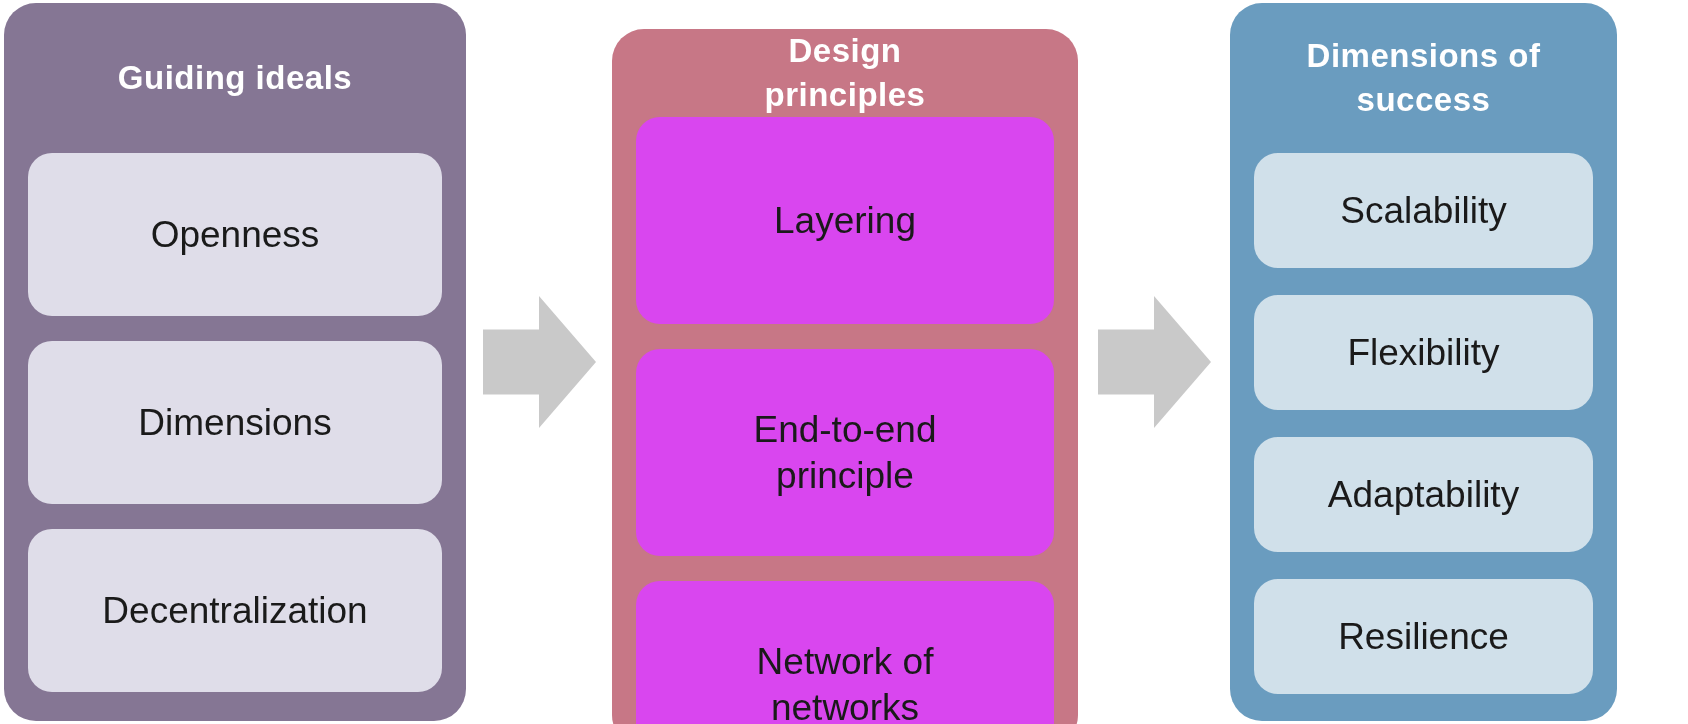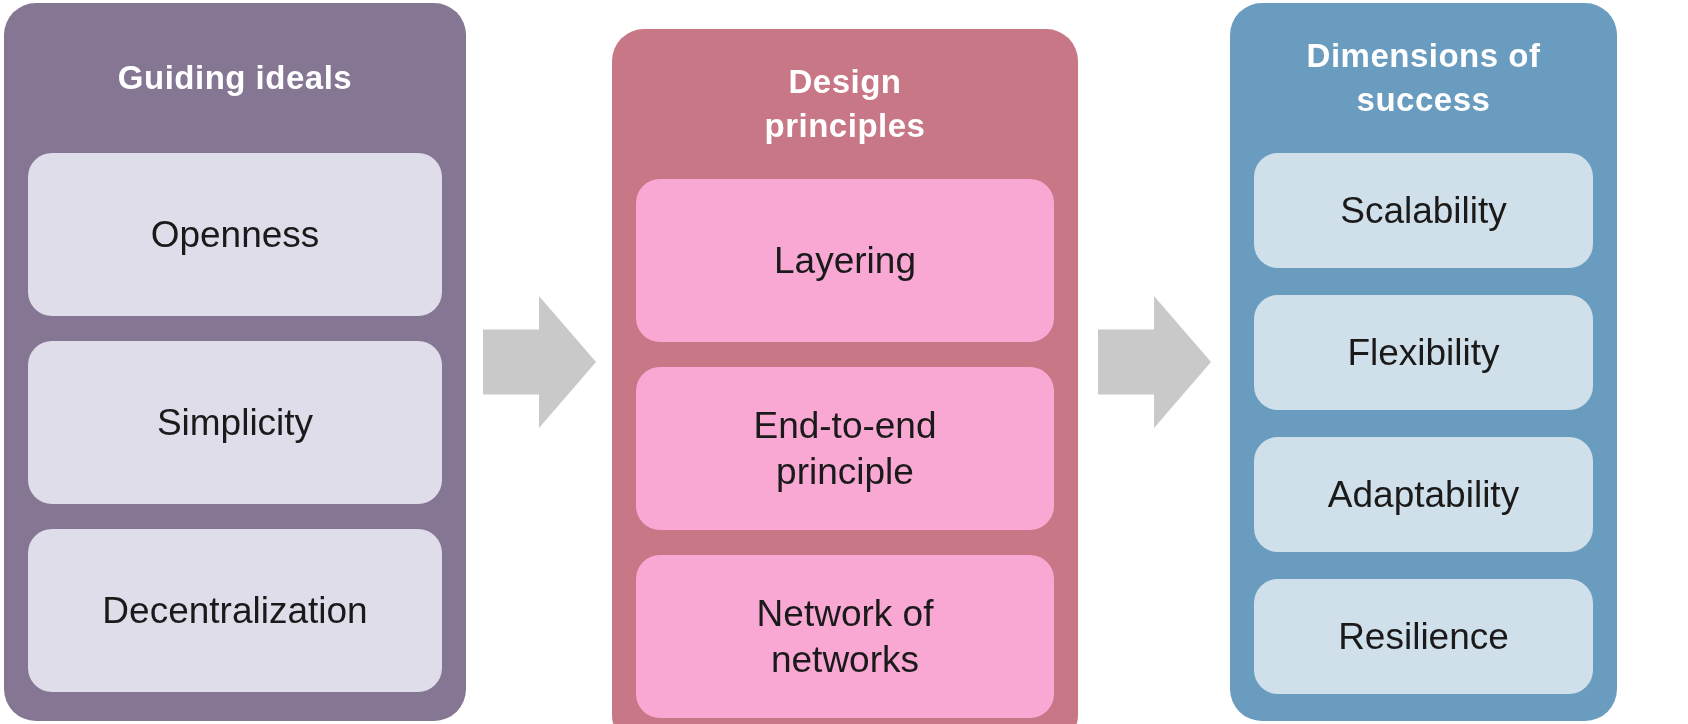--- a/index.html
+++ b/index.html
@@ -60,21 +60,21 @@
     justify-content: center;
     text-align: center;
     font-size: 37px;
     font-weight: 400;
     color: #1a1a1a;
     line-height: 46px;
     white-space: pre-line;
     flex: 0 0 auto;
   }
   .col-guiding .item    { height: 163px; background: #DFDDE9; }
-  .col-design .item     { height: 163px; background: #f9a8d4; }
+  .col-design .item     { height: 207px; background: #d946ef; }
   .col-dimensions .item { height: 115px; background: #D0E0EA; }
 
   .arrow-gap {
     height: 724px;
     display: flex;
     align-items: center;
     justify-content: center;
     flex: 0 0 auto;
   }
   .gap-1 { width: 146px; }
@@ -83,21 +83,21 @@
 </style>
 </head>
 <body>
 
 <div class="canvas">
 
   <section class="column col-guiding">
     <h2 class="column-title">Guiding ideals</h2>
     <div class="items">
       <div class="item">Openness</div>
-      <div class="item">Simplicity</div>
+      <div class="item">Dimensions</div>
       <div class="item">Decentralization</div>
     </div>
   </section>
 
   <div class="arrow-gap gap-1">
     <svg width="113" height="132" viewBox="0 0 113 132" aria-hidden="true">
       <polygon points="0,33.5 56,33.5 56,0 113,66 56,132 56,98.5 0,98.5" fill="#C9C9C9"></polygon>
     </svg>
   </div>
 

